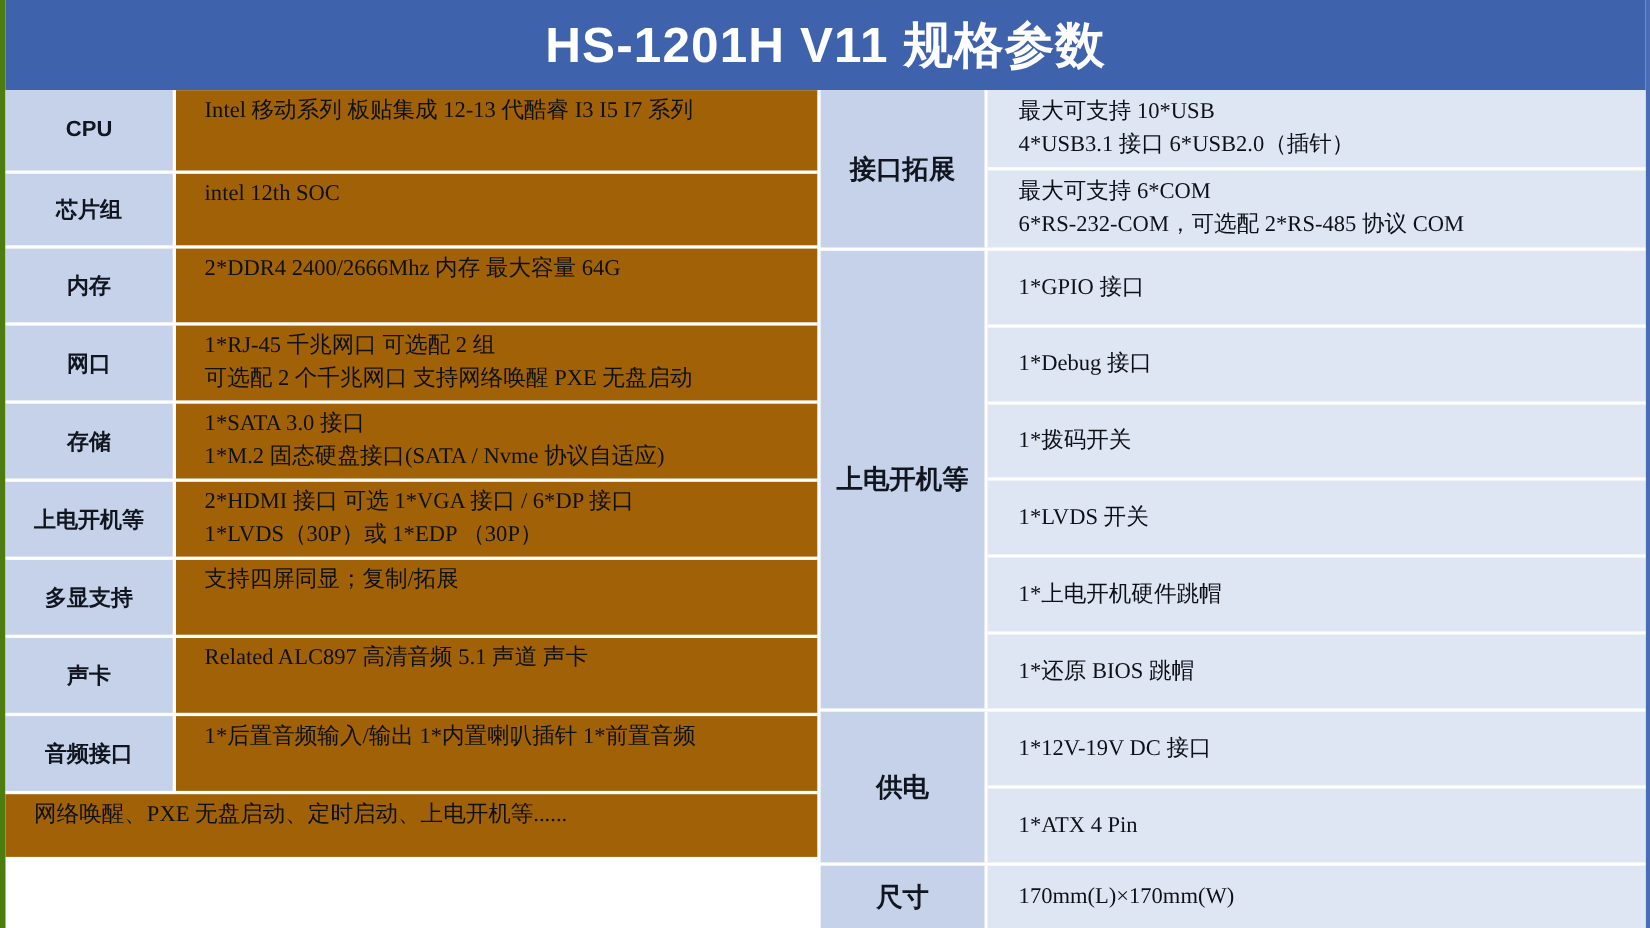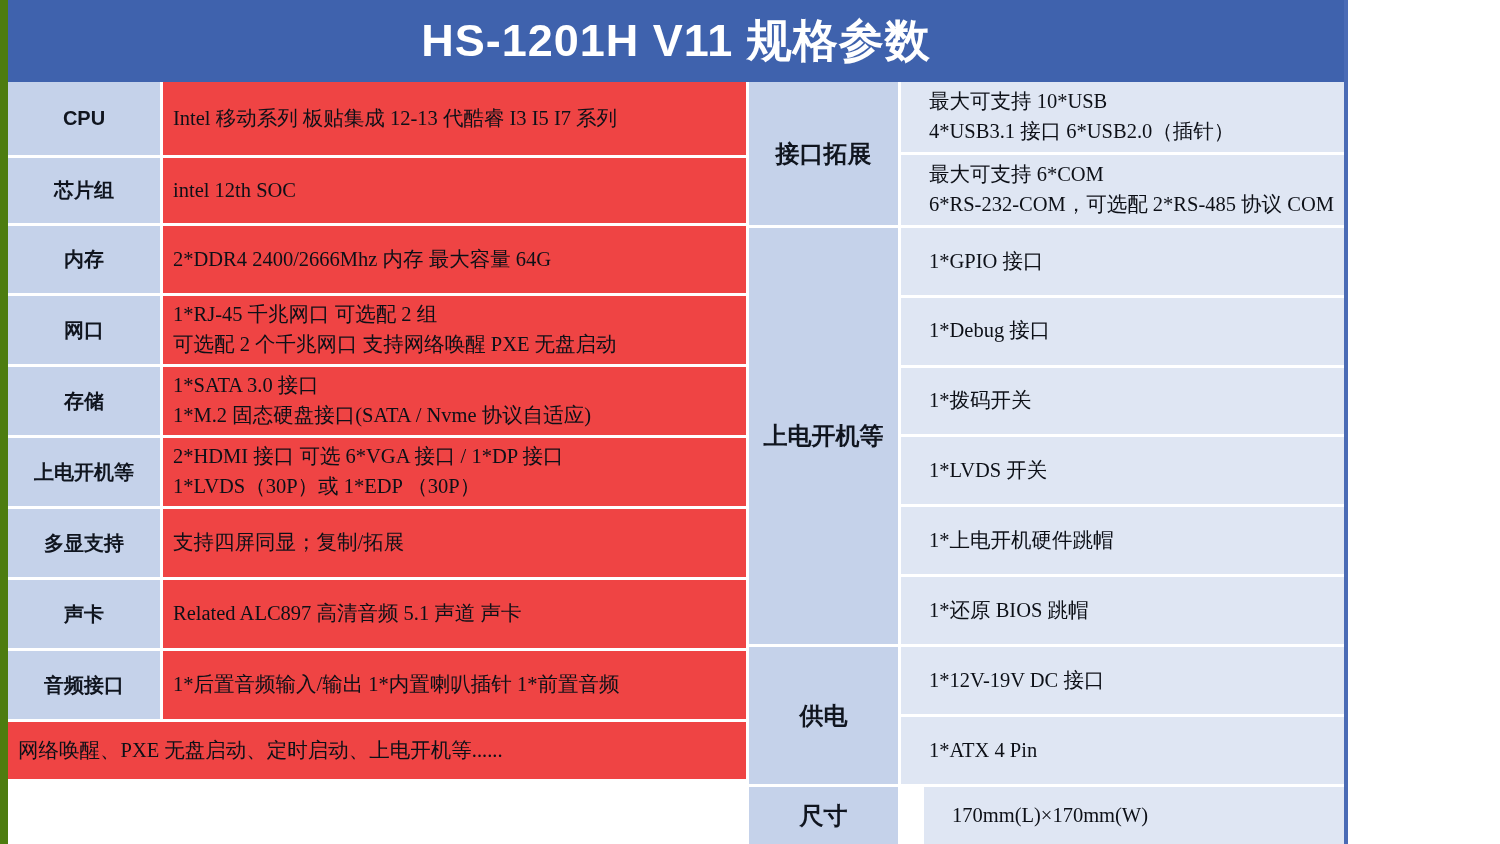--- a/index.html
+++ b/index.html
@@ -7,24 +7,24 @@
     padding: 0;
   }
   body {
     width: 1500px;
     height: 844px;
     background: #ffffff;
     font-family: "Liberation Serif", serif;
     overflow: hidden;
   }
   .sheet {
-    width: 1348px;
+    width: 1500px;
     height: 844px;
     box-sizing: border-box;
-    border-left: 8px solid #4d7c0f;
+    border-left: 5px solid #4d7c0f;
     border-right: 4px solid #4a6bb5;
     background: #ffffff;
     display: flex;
     flex-direction: column;
   }
   .title-bar {
     background: #3f62ad;
     color: #ffffff;
     height: 93px;
     display: flex;
@@ -70,27 +70,26 @@
     font-size: 20px;
     display: flex;
     align-items: center;
     justify-content: center;
     text-align: center;
     border-right: 3px solid #ffffff;
     box-sizing: border-box;
   }
   .value-cell {
     flex: 1;
-    background: #ef4444;
+    background: #a16207;
     color: #0d1017;
     font-size: 20.5px;
     display: flex;
     flex-direction: column;
-    justify-content: center;
-    padding: 4px 0 4px 10px;
+    padding: 4px 0 4px 26px;
     box-sizing: border-box;
     line-height: 1.45;
   }
   .value-cell .line {
     white-space: nowrap;
   }
   .group {
     display: flex;
     flex-direction: row;
     border-bottom: 3px solid #ffffff;
@@ -130,21 +129,21 @@
     box-sizing: border-box;
     border-bottom: 3px solid #ffffff;
     line-height: 1.45;
   }
   .sub-cell:last-child {
     border-bottom: none;
   }
   .h-iface  { height: 143px; }
   .h-other  { height: 416px; }
   .h-power  { height: 137px; }
-  .h-size   { height: 57px; gap: 23px; }
+  .h-size   { height: 57px; }
 </style>
 </head>
 <body>
 
 <div class="sheet">
 
   <div class="title-bar">HS-1201H V11 规格参数</div>
 
   <div class="body-area">
 
@@ -184,21 +183,21 @@
         <div class="label-cell">存储</div>
         <div class="value-cell">
           <div class="line">1*SATA 3.0 接口</div>
           <div class="line">1*M.2 固态硬盘接口(SATA / Nvme 协议自适应)</div>
         </div>
       </div>
 
       <div class="row" style="height:68px">
         <div class="label-cell">上电开机等</div>
         <div class="value-cell">
-          <div class="line">2*HDMI 接口  可选 6*VGA 接口 / 1*DP 接口</div>
+          <div class="line">2*HDMI 接口  可选 1*VGA 接口 / 6*DP 接口</div>
           <div class="line">1*LVDS（30P）或 1*EDP （30P）</div>
         </div>
       </div>
 
       <div class="row" style="height:68px">
         <div class="label-cell">多显支持</div>
         <div class="value-cell">
           <div class="line">支持四屏同显；复制/拓展</div>
         </div>
       </div>

